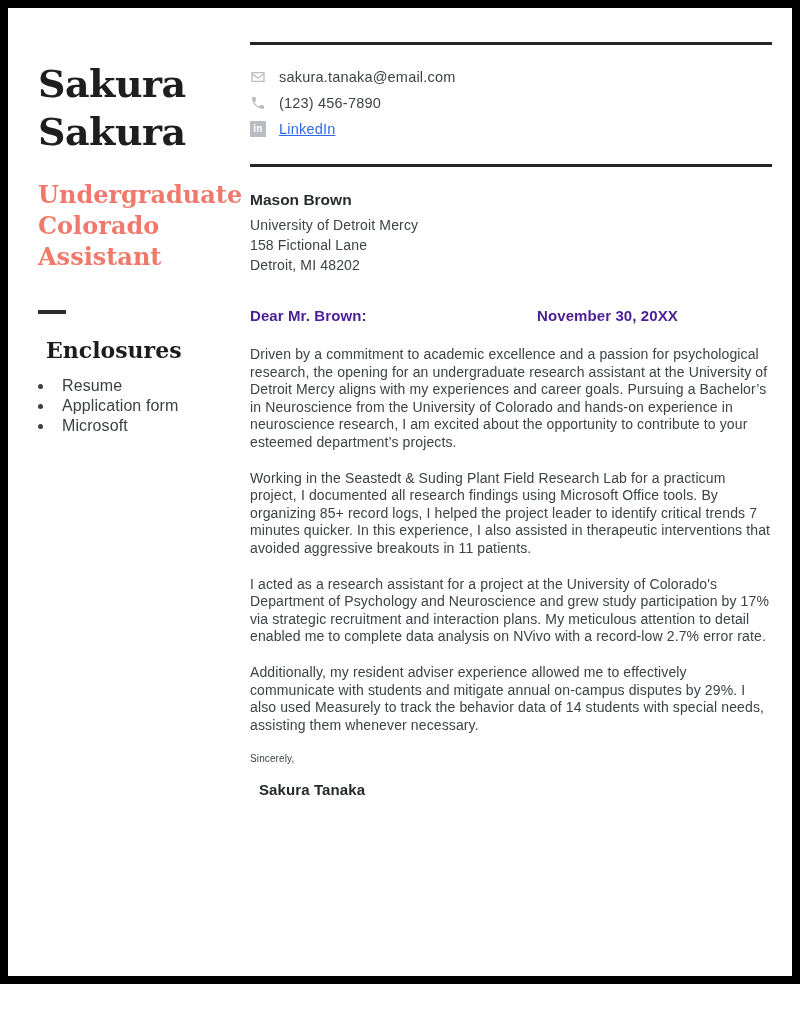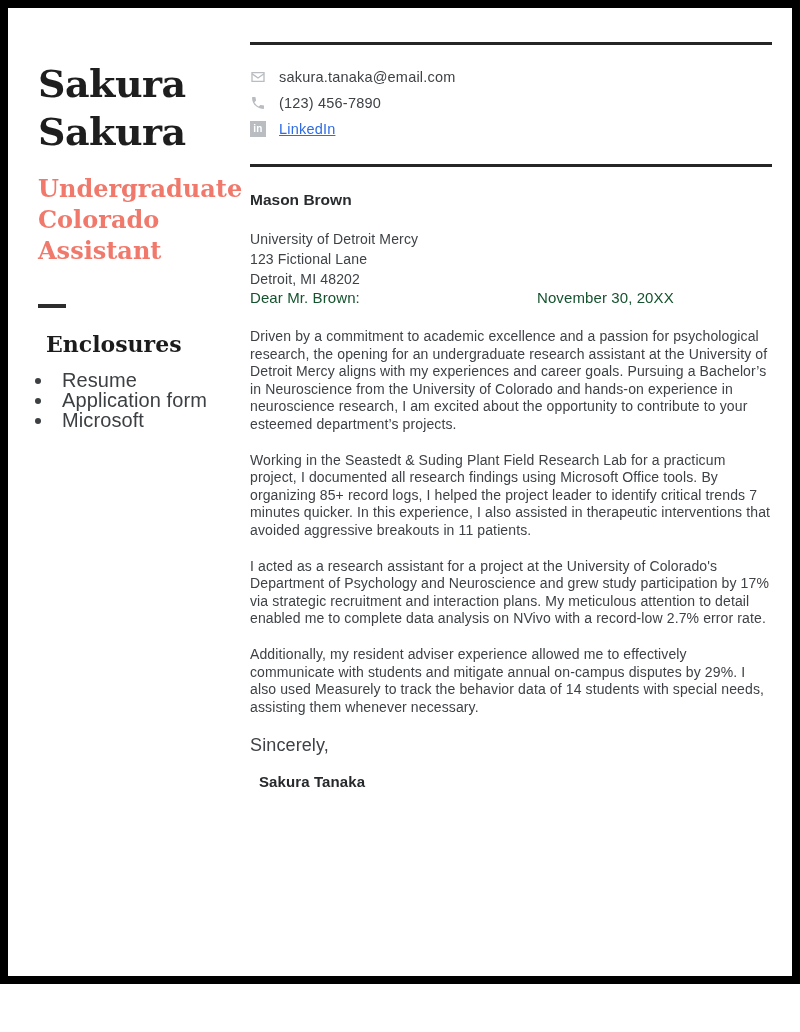--- a/index.html
+++ b/index.html
@@ -17,32 +17,32 @@
   .sidebar { width: 242px; flex: 0 0 242px; padding: 52px 10px 0 30px; }
   .name {
     font-family: "DejaVu Serif", serif;
     font-weight: bold; font-size: 38px; line-height: 48px;
     color: #1e1e1e; margin: 0; letter-spacing: -0.5px;
   }
   .name span { display: block; }
   .job-title {
     font-family: "DejaVu Serif", serif;
     font-weight: bold; font-size: 24px; line-height: 31px;
-    color: #F0796B; margin: 17px 0 0;
+    color: #F0796B; margin: 23px 0 0;
   }
   .job-title span { display: block; }
   .dash { width: 28px; height: 4px; background: #2d2d2d; margin-top: 38px; }
   .enclosures-heading {
     font-family: "DejaVu Serif", serif;
     font-weight: bold; font-size: 22px; color: #1c1c1c;
     margin: 23px 8px 0;
   }
   .enclosures-list {
     margin: 13px 0 0; padding-left: 16px;
-    font-size: 20px; line-height: 20px; color: #3c4043;
+    font-size: 16px; line-height: 20px; color: #3c4043;
     letter-spacing: 0.1px;
   }
   .enclosures-list li { padding-left: 8px; }
 
   
   .main { flex: 1; padding: 34px 20px 0 0; }
   .rule { height: 3px; background: #262626; }
 
   .contact { margin: 19px 0 22px; }
   .contact-row {
@@ -53,35 +53,35 @@
   .icon svg { width: 16px; height: 16px; display: block; }
   .li-badge {
     width: 16px; height: 16px; border-radius: 0;
     background: #B9BDC2; color: #ffffff;
     font-size: 10px; font-weight: bold; line-height: 16px;
     text-align: center; display: block;
   }
   a.linkedin { color: #2F6BE4; text-decoration: underline; }
 
   .recipient { margin-top: 24px; }
-  .recipient-name { font-weight: bold; font-size: 15.5px; color: #292c2f; margin: 0 0 20px; }
+  .recipient-name { font-weight: bold; font-size: 15.5px; color: #292c2f; margin: 0 0 6px; }
   .recipient-line { font-size: 14px; line-height: 20px; color: #3e4246; letter-spacing: 0.15px; }
 
   .salutation-row {
     display: grid; grid-template-columns: 287px 1fr;
-    font-weight: normal; font-size: 15px; color: #14532d;
+    margin-top: 32px; font-weight: bold; font-size: 15px; color: #4c1d95;
     letter-spacing: 0.1px;
   }
 
   p.body {
     margin: 18px 0 0; font-size: 14px; line-height: 17.6px;
     color: #3e4246; letter-spacing: 0.12px;
   }
   p.body.first { margin-top: 22px; }
-  .closing { margin: 19px 0 0; font-size: 18px; color: #3e4246; letter-spacing: 0.12px; }
+  .closing { margin: 19px 0 0; font-size: 10px; color: #3e4246; letter-spacing: 0.12px; }
   .signature { margin: 17px 9px 0; font-weight: bold; font-size: 15px; color: #26292c; letter-spacing: 0.1px; }
 </style>
 </head>
 <body>
 
 <div class="page">
 
   <aside class="sidebar">
     <h1 class="name">
       <span>Sakura</span>
@@ -129,21 +129,21 @@
           </span>
         <a href="#" class="linkedin">LinkedIn</a>
       </div>
     </div>
 
     <div class="rule"></div>
 
     <div class="recipient">
       <p class="recipient-name">Mason Brown</p>
       <div class="recipient-line">University of Detroit Mercy</div>
-      <div class="recipient-line">123 Fictional Lane</div>
+      <div class="recipient-line">158 Fictional Lane</div>
       <div class="recipient-line">Detroit, MI 48202</div>
     </div>
 
     <div class="salutation-row">
       <span>Dear Mr. Brown:</span>
       <span>November 30, 20XX</span>
     </div>
 
     <p class="body first">Driven by a commitment to academic excellence and a passion for psychological research, the opening for an undergraduate research assistant at the University of Detroit Mercy aligns with my experiences and career goals. Pursuing a Bachelor’s in Neuroscience from the University of Colorado and hands-on experience in neuroscience research, I am excited about the opportunity to contribute to your esteemed department’s projects.</p>
     <p class="body">Working in the Seastedt &amp; Suding Plant Field Research Lab for a practicum project, I documented all research findings using Microsoft Office tools. By organizing 85+ record logs, I helped the project leader to identify critical trends 7 minutes quicker. In this experience, I also assisted in therapeutic interventions that avoided aggressive breakouts in 11 patients.</p>

